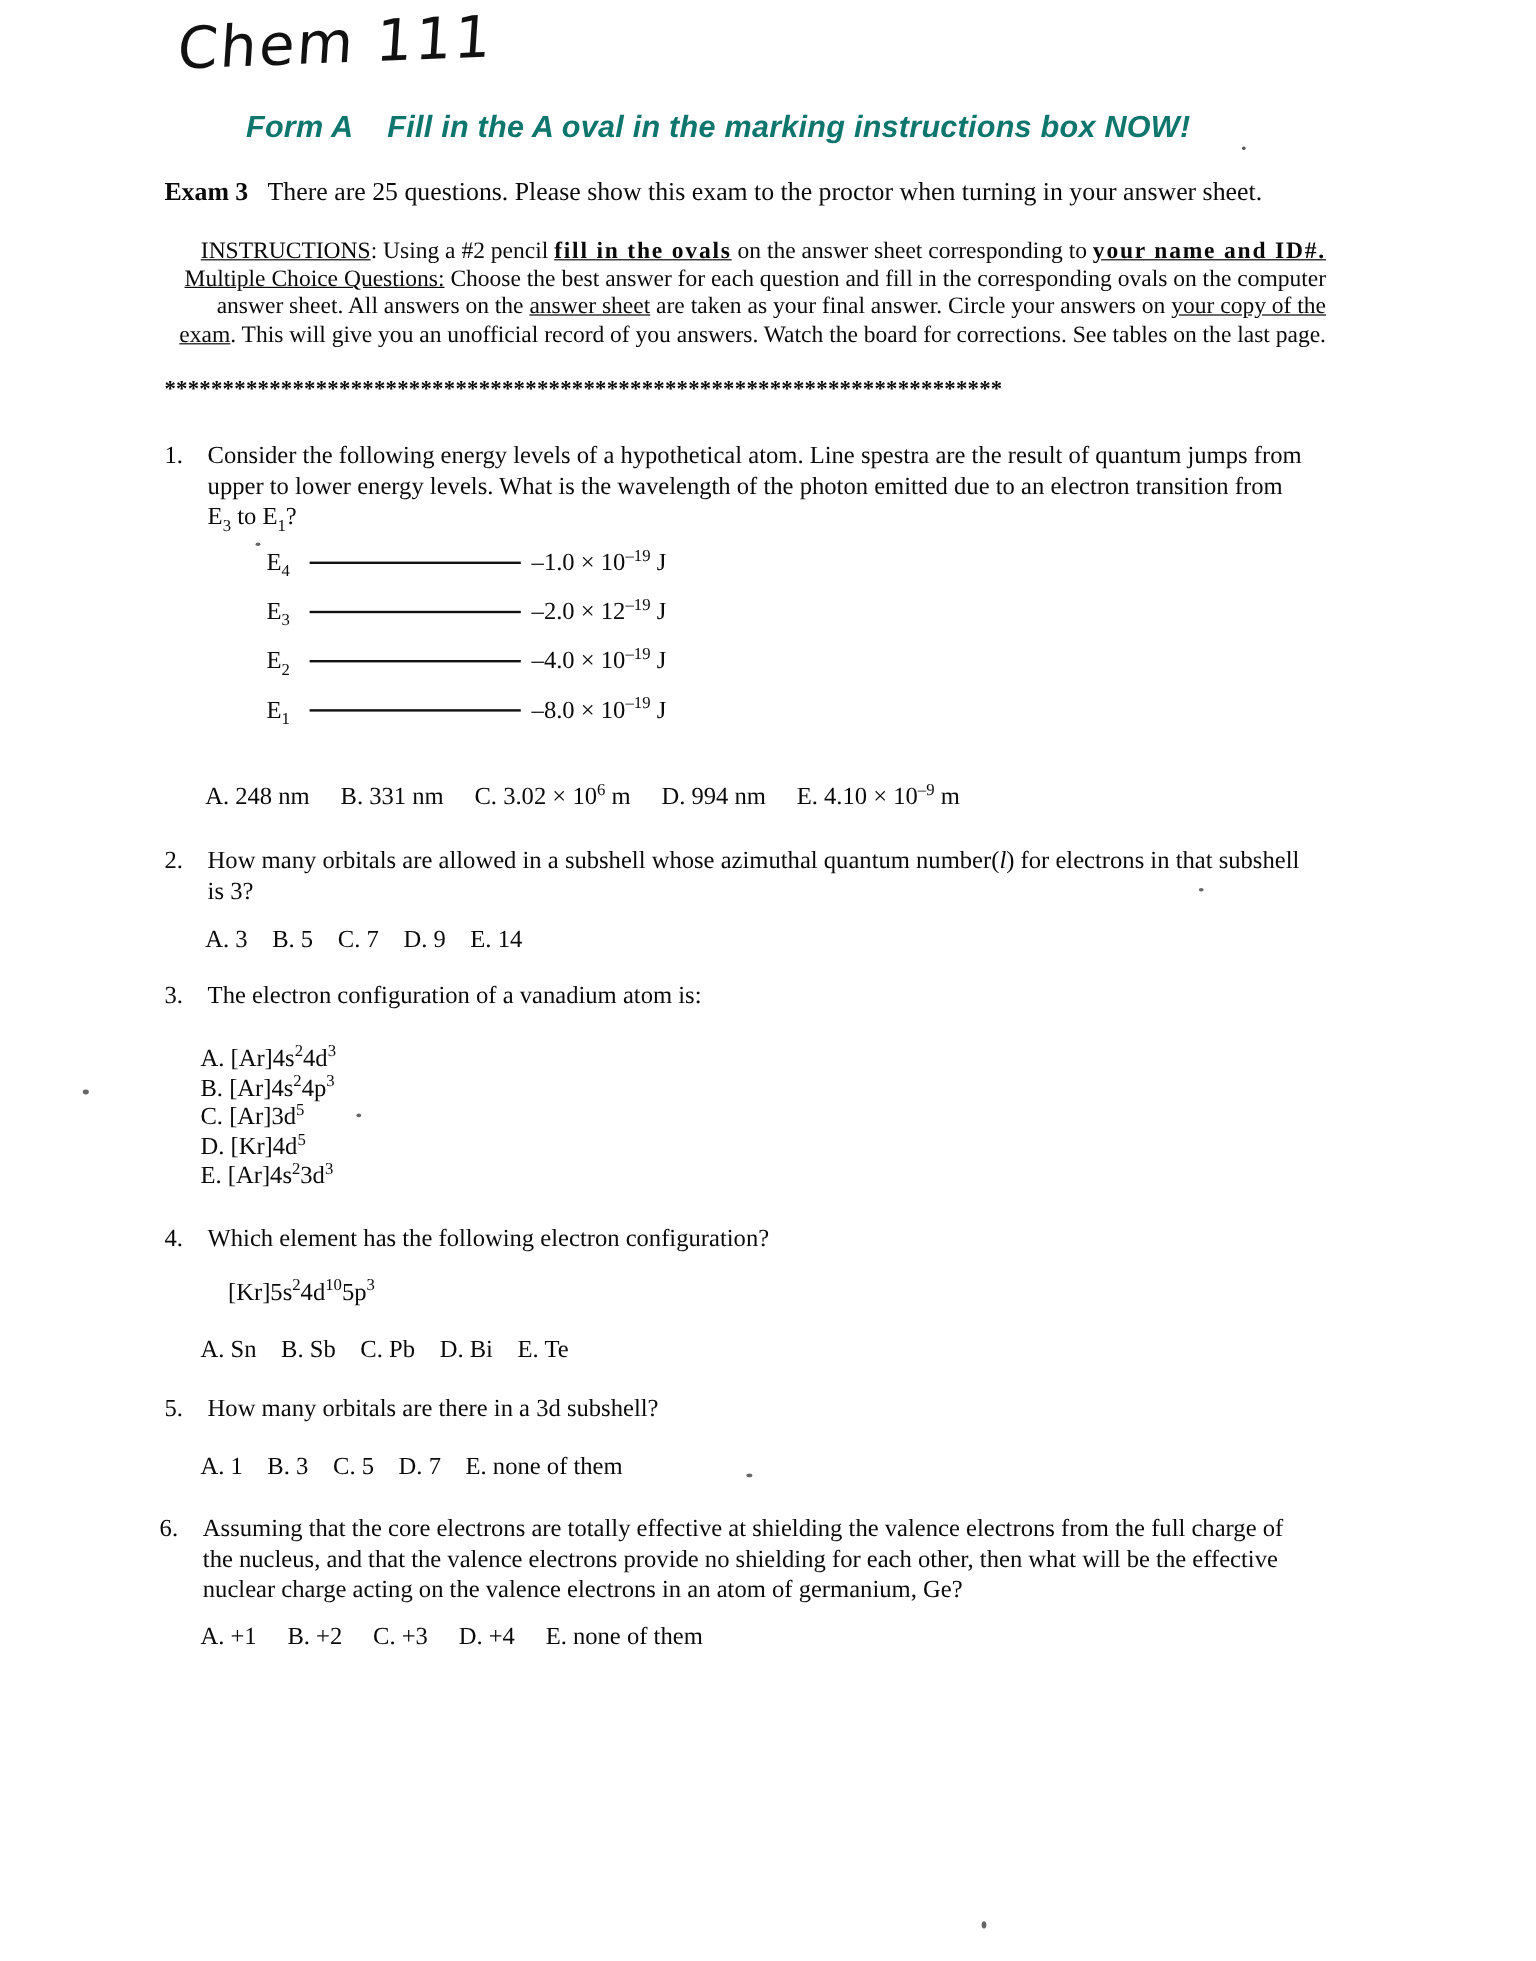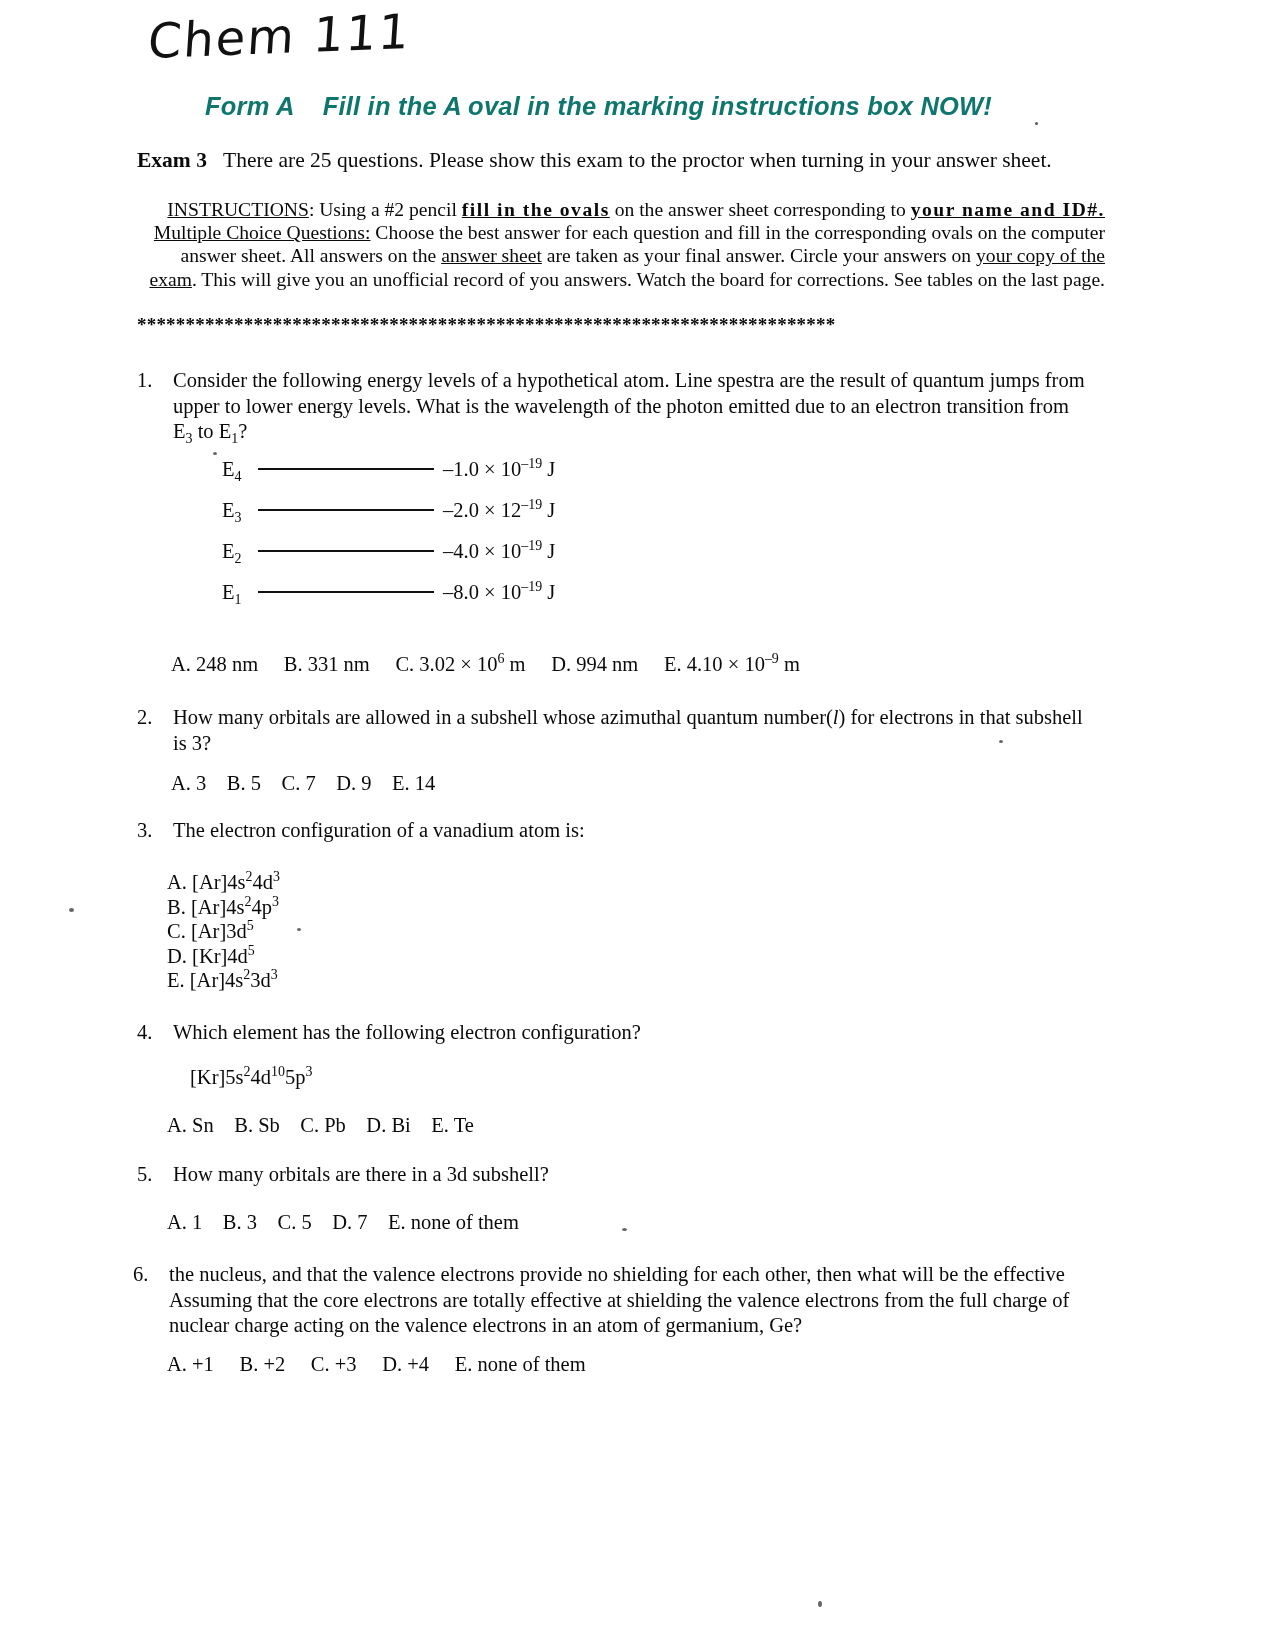--- a/index.html
+++ b/index.html
@@ -268,22 +268,22 @@
     <div class="q-body">
       <span class="q-text">How many orbitals are there in a 3d subshell?</span>
     </div>
   </div>
   <div class="speck" style="left:622px; top:1228px; width:5px; height:3px;"></div>
   <div class="answers" style="left:167px; top:1210px;">A. 1    B. 3    C. 5    D. 7    E. none of them</div>
 
   <div class="q" style="left:133px; top:1262px; width:960px;">
     <div class="q-num">6.</div>
     <div class="q-body">
+      <span class="q-text">Assuming that the core electrons are totally effective at shielding the valence electrons from the full charge of</span>
       <span class="q-text">the nucleus, and that the valence electrons provide no shielding for each other, then what will be the effective</span>
-      <span class="q-text">Assuming that the core electrons are totally effective at shielding the valence electrons from the full charge of</span>
       <span class="q-text">nuclear charge acting on the valence electrons in an atom of germanium, Ge?</span>
     </div>
   </div>
   <div class="answers" style="left:167px; top:1352px;">A. +1     B. +2     C. +3     D. +4     E. none of them</div>
 
   <div class="speck" style="left:818px; top:1601px; width:4px; height:6px;"></div>
 
 </div>
 
 </body></html>

